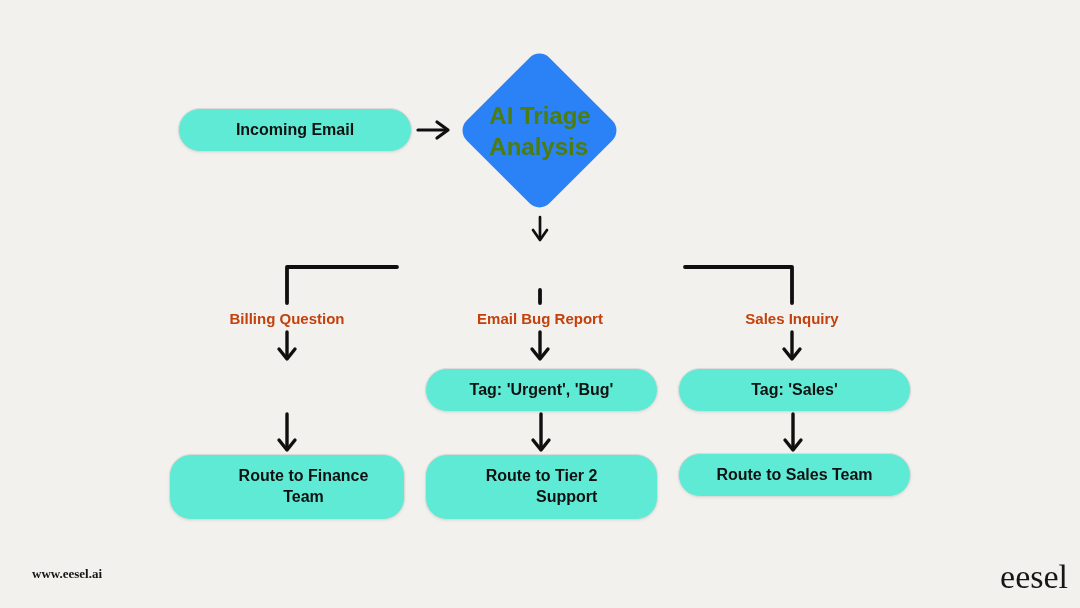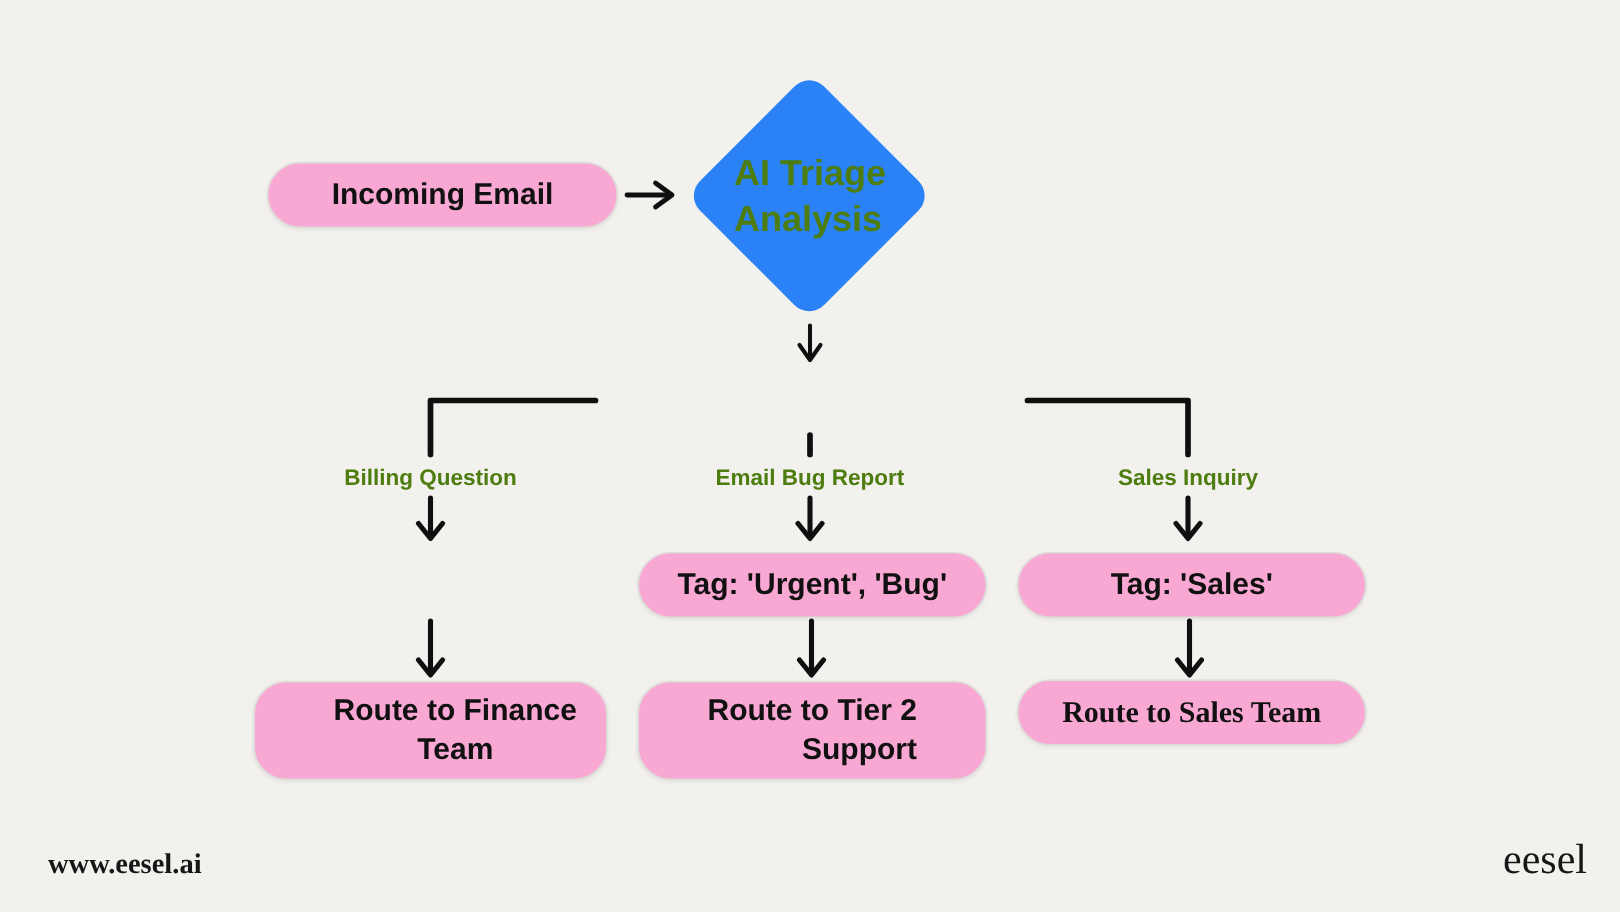--- a/index.html
+++ b/index.html
@@ -15,30 +15,30 @@
     overflow:hidden;
   }
   .connector-layer{
     position:absolute;
     left:0;top:0;
     width:1080px;height:608px;
     z-index:1;
   }
   .node{
     position:absolute;
-    background:#f9a8d4;
+    background:#5eead4;
     border:1px solid #DCDBD8;
     border-radius:22px;
     box-shadow:0 1px 3px rgba(0,0,0,0.07);
     display:flex;
     align-items:center;
     justify-content:center;
     text-align:center;
     font-weight:bold;
-    font-size:20px;
+    font-size:16px;
     color:#111111;
     line-height:1.3;
     white-space:pre-line;
     z-index:2;
     box-sizing:border-box;
   }
   .diamond{
     position:absolute;
     left:481px;top:72px;
     width:117px;height:117px;
@@ -60,38 +60,38 @@
     line-height:1.3;
     white-space:pre-line;
     z-index:3;
   }
   .branch-label{
     position:absolute;
     width:200px;
     text-align:center;
     font-weight:bold;
     font-size:15px;
-    color:#4d7c0f;
+    color:#c2410c;
     z-index:2;
   }
   .footer-site{
     position:absolute;
     left:32px;top:566px;
     font-family:"Liberation Serif", serif;
     font-weight:bold;
-    font-size:19px;
+    font-size:13px;
     color:#161616;
     z-index:2;
   }
   .footer-logo{
     position:absolute;
-    right:22px;top:558px;
+    right:12px;top:558px;
     font-family:"Liberation Serif", serif;
     font-weight:normal;
-    font-size:28px;
+    font-size:34px;
     color:#161616;
     z-index:2;
     text-align:center;
   }
 </style>
 </head>
 <body>
 
 <div class="canvas">
 
@@ -151,18 +151,18 @@
   <div class="branch-label" style="left:440px;top:310px;">Email Bug Report</div>
   <div class="branch-label" style="left:692px;top:310px;">Sales Inquiry</div>
 
   <div class="node" style="left:425px;top:368px;width:233px;height:44px;">Tag: 'Urgent', 'Bug'</div>
   <div class="node" style="left:678px;top:368px;width:233px;height:44px;">Tag: 'Sales'</div>
 
   <div class="node" style="left:169px;top:454px;width:236px;height:66px;padding-left:33px;">Route to Finance
 Team</div>
   <div class="node" style="left:425px;top:454px;width:233px;height:66px;text-align:right;">Route to Tier 2
 Support</div>
-  <div class="node" style="left:678px;top:453px;width:233px;height:44px;font-family:Liberation Serif, serif;">Route to Sales Team</div>
+  <div class="node" style="left:678px;top:453px;width:233px;height:44px;">Route to Sales Team</div>
 
   <div class="footer-site">www.eesel.ai</div>
   <div class="footer-logo">eesel</div>
 
 </div>
 
 </body></html>

